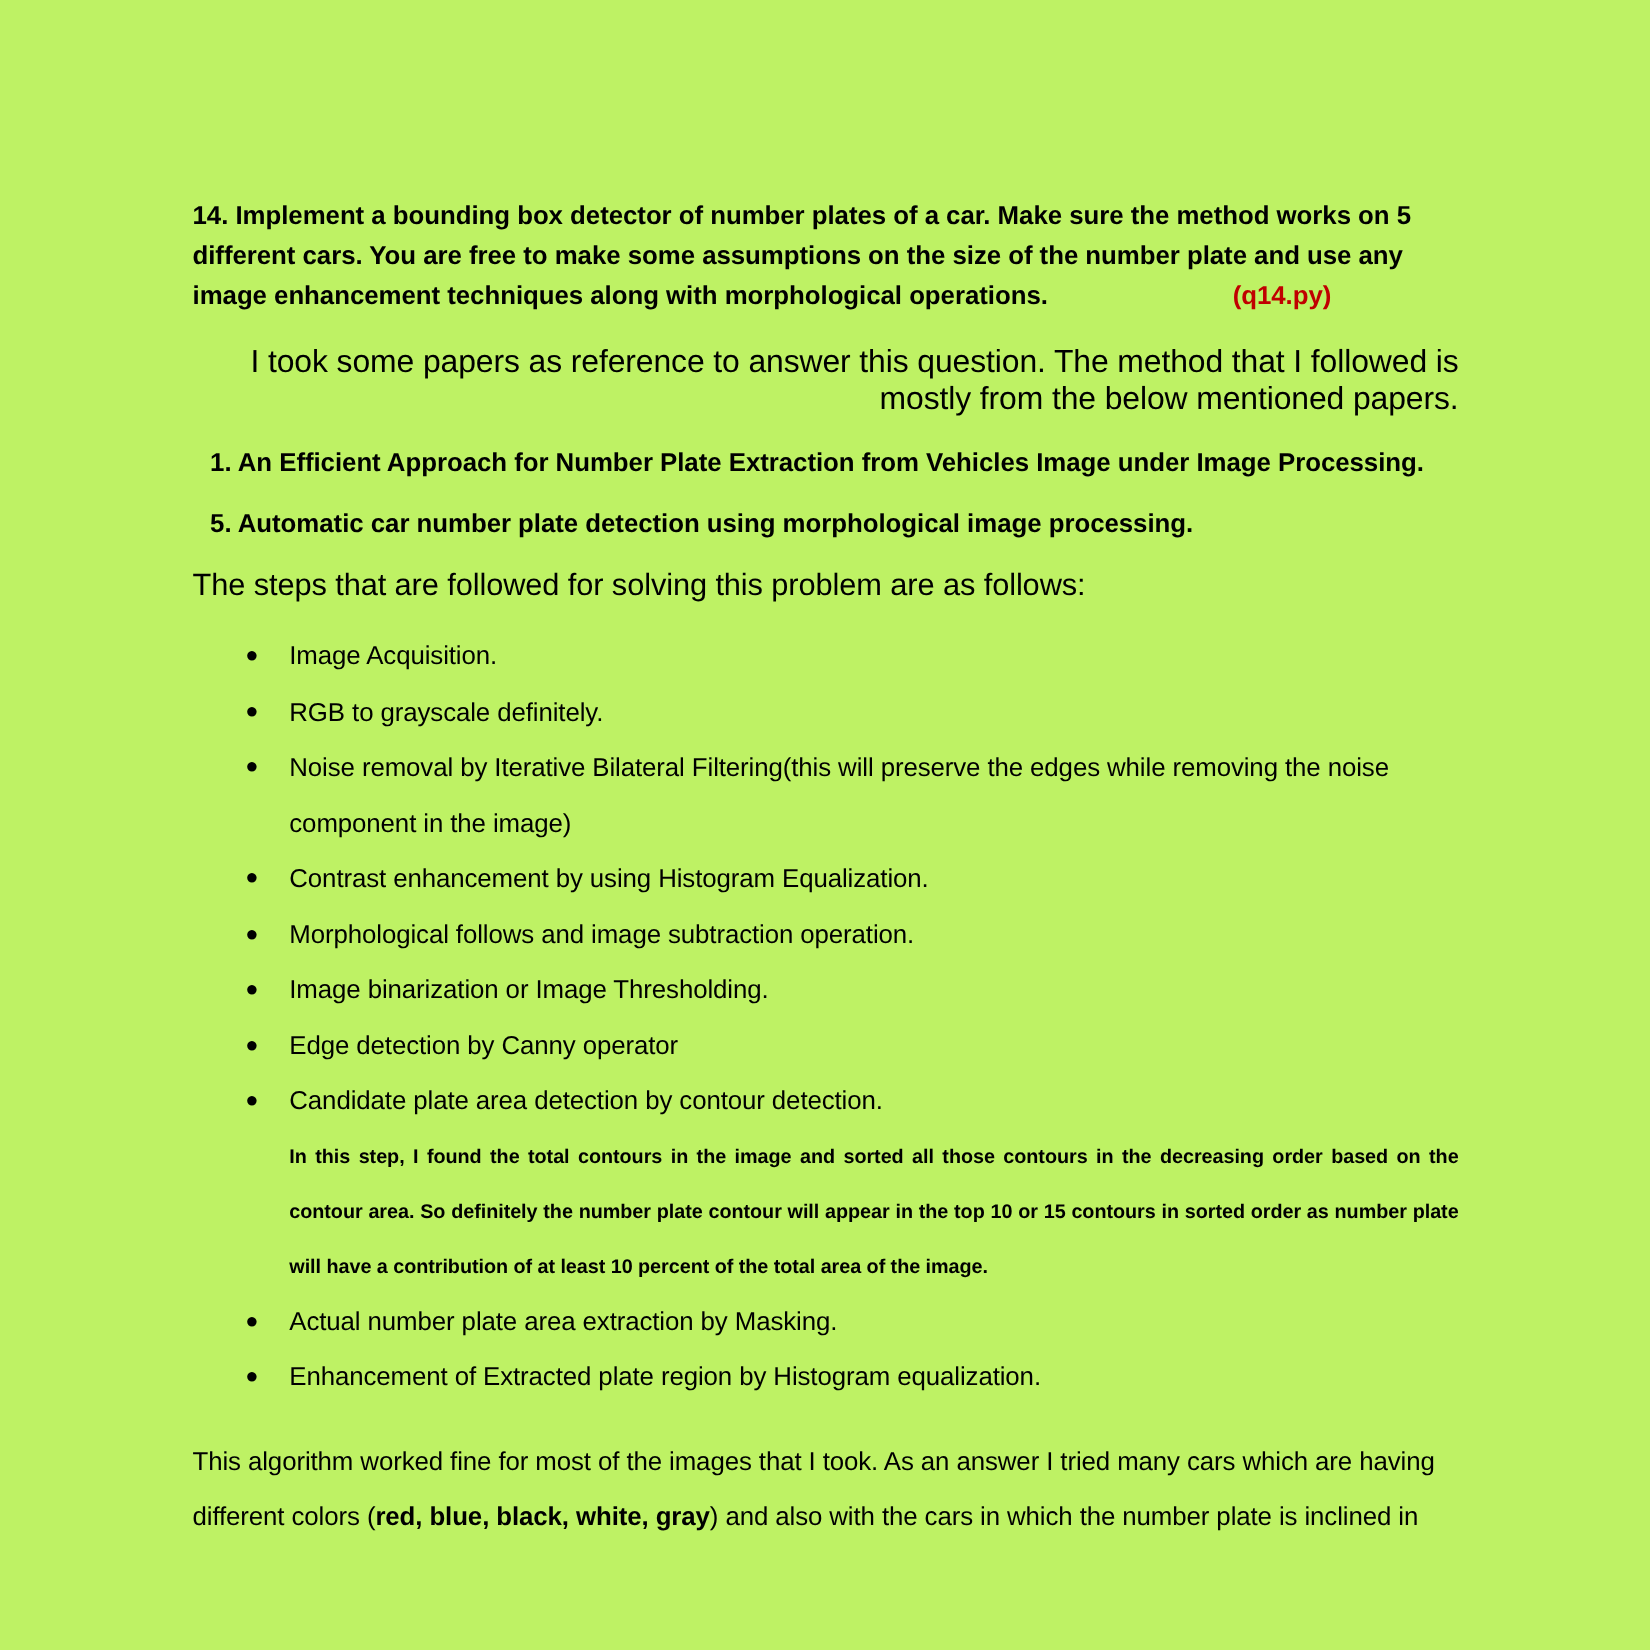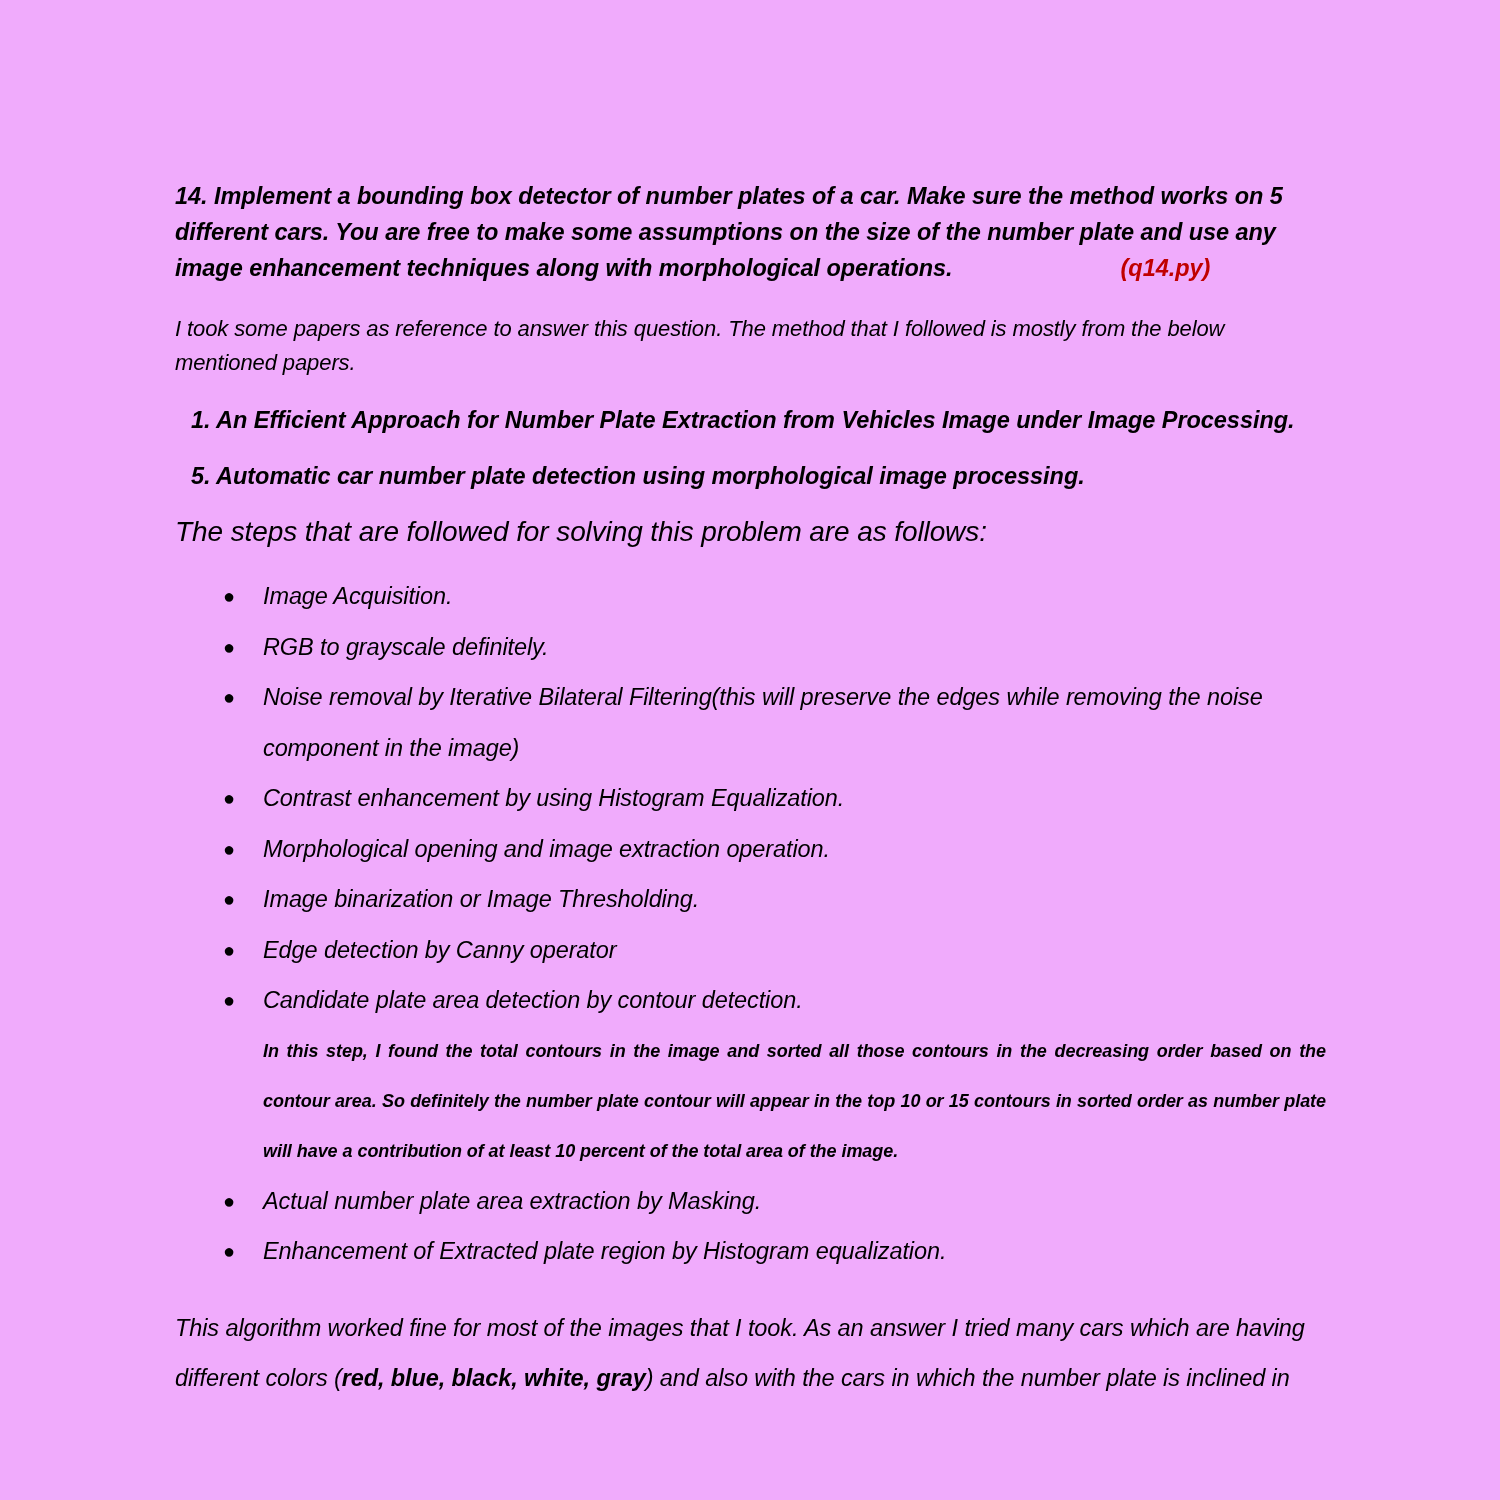--- a/index.html
+++ b/index.html
@@ -14,24 +14,23 @@
     overflow: hidden;
     font-family: "Liberation Sans", sans-serif;
     color: #000000;
     -webkit-font-smoothing: antialiased;
   }
 
   .page {
     position: relative;
     width: 1500px;
     height: 1500px;
-    background: #f0abfc;
+    background: #bef264;
     padding: 178px 175px 0 175px;
     overflow: hidden;
-    font-style: italic;
   }
 
   .doc-body {
     width: 1151px;
   }
 
   .heading-q {
     font-size: 23.5px;
     font-weight: bold;
     line-height: 36px;
@@ -56,24 +55,25 @@
 
   .ref-item {
     font-size: 23.5px;
     font-weight: bold;
     line-height: 34px;
     letter-spacing: -0.05px;
     margin: 0 0 22px 16px;
   }
 
   .intro-para {
-    font-size: 22px;
+    font-size: 29px;
     line-height: 34px;
     letter-spacing: -0.1px;
     margin: 0 0 23px 0;
+    text-align: right;
   }
 
   .steps-lead {
     font-size: 28px;
     line-height: 34px;
     letter-spacing: -0.1px;
     margin: 0 0 22px 0;
   }
 
   
@@ -156,21 +156,21 @@
       <li class="bullet-item">
         <span class="dot">●</span>
         <span class="btext">Noise removal by Iterative Bilateral Filtering(this will preserve the edges while removing the noise component in the image)</span>
       </li>
       <li class="bullet-item">
         <span class="dot">●</span>
         <span class="btext">Contrast enhancement by using Histogram Equalization.</span>
       </li>
       <li class="bullet-item">
         <span class="dot">●</span>
-        <span class="btext">Morphological opening and image extraction operation.</span>
+        <span class="btext">Morphological follows and image subtraction operation.</span>
       </li>
       <li class="bullet-item">
         <span class="dot">●</span>
         <span class="btext">Image binarization or Image Thresholding.</span>
       </li>
       <li class="bullet-item">
         <span class="dot">●</span>
         <span class="btext">Edge detection by Canny operator</span>
       </li>
       <li class="bullet-item">

